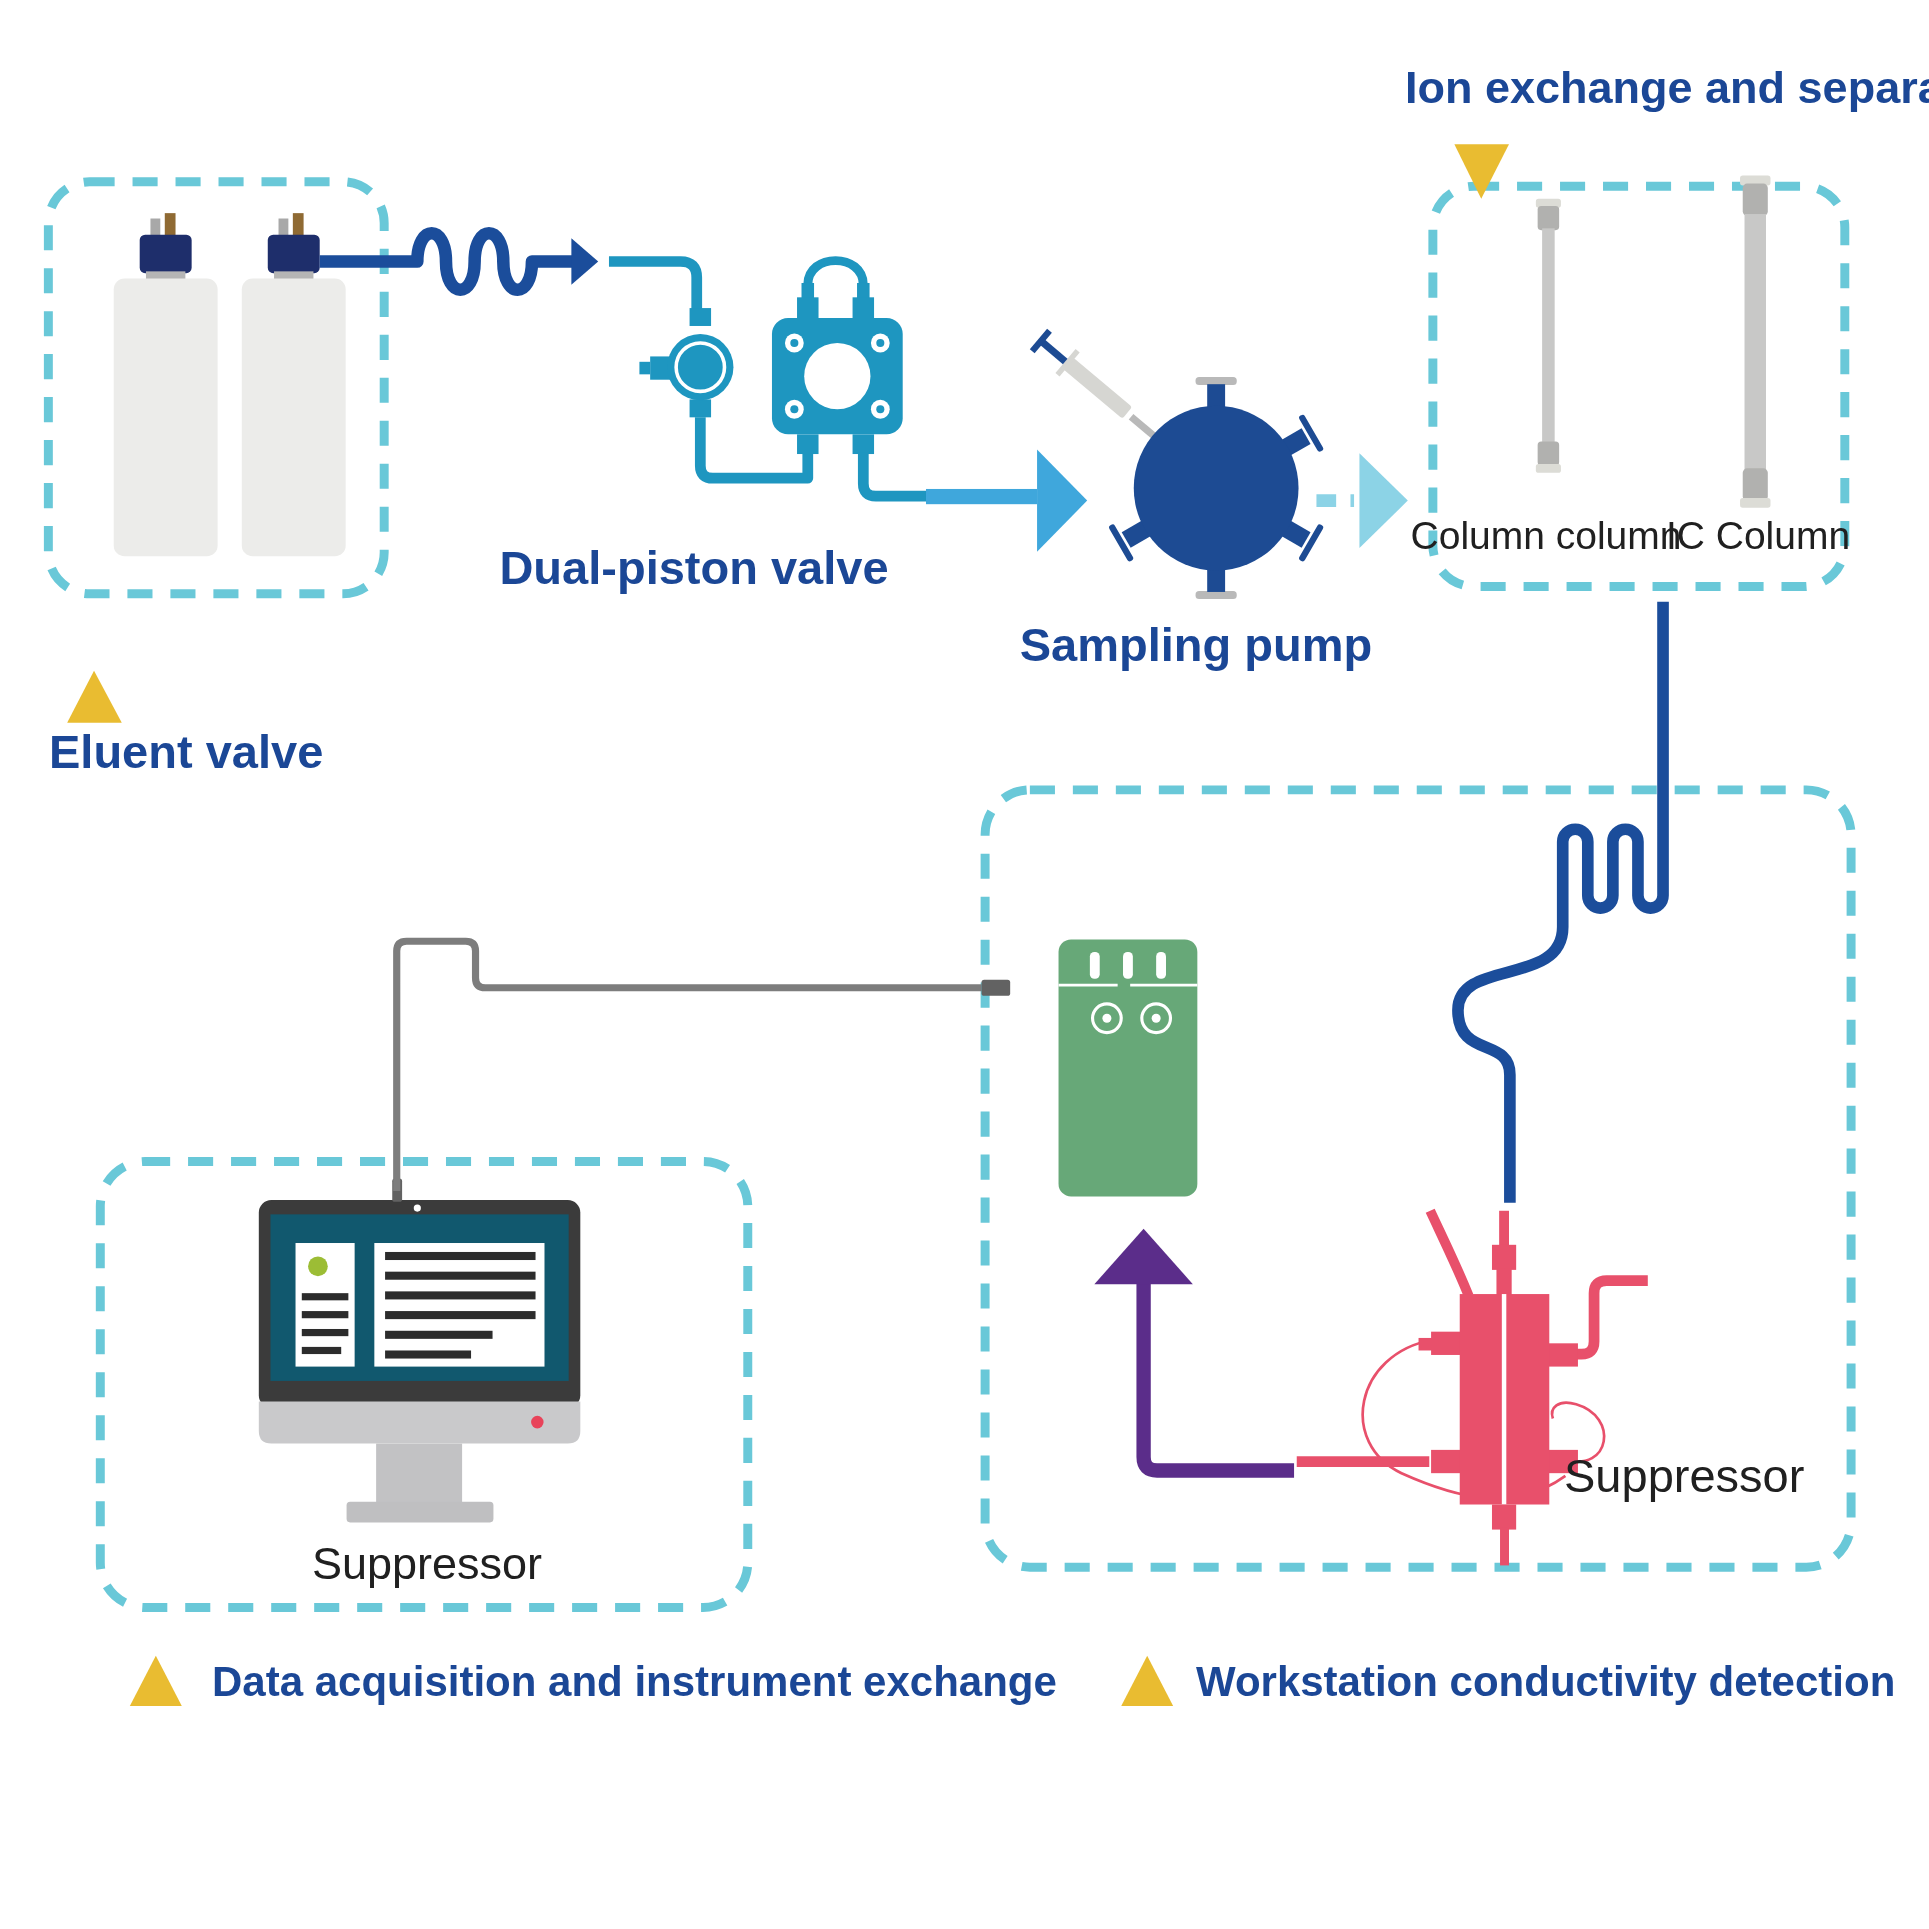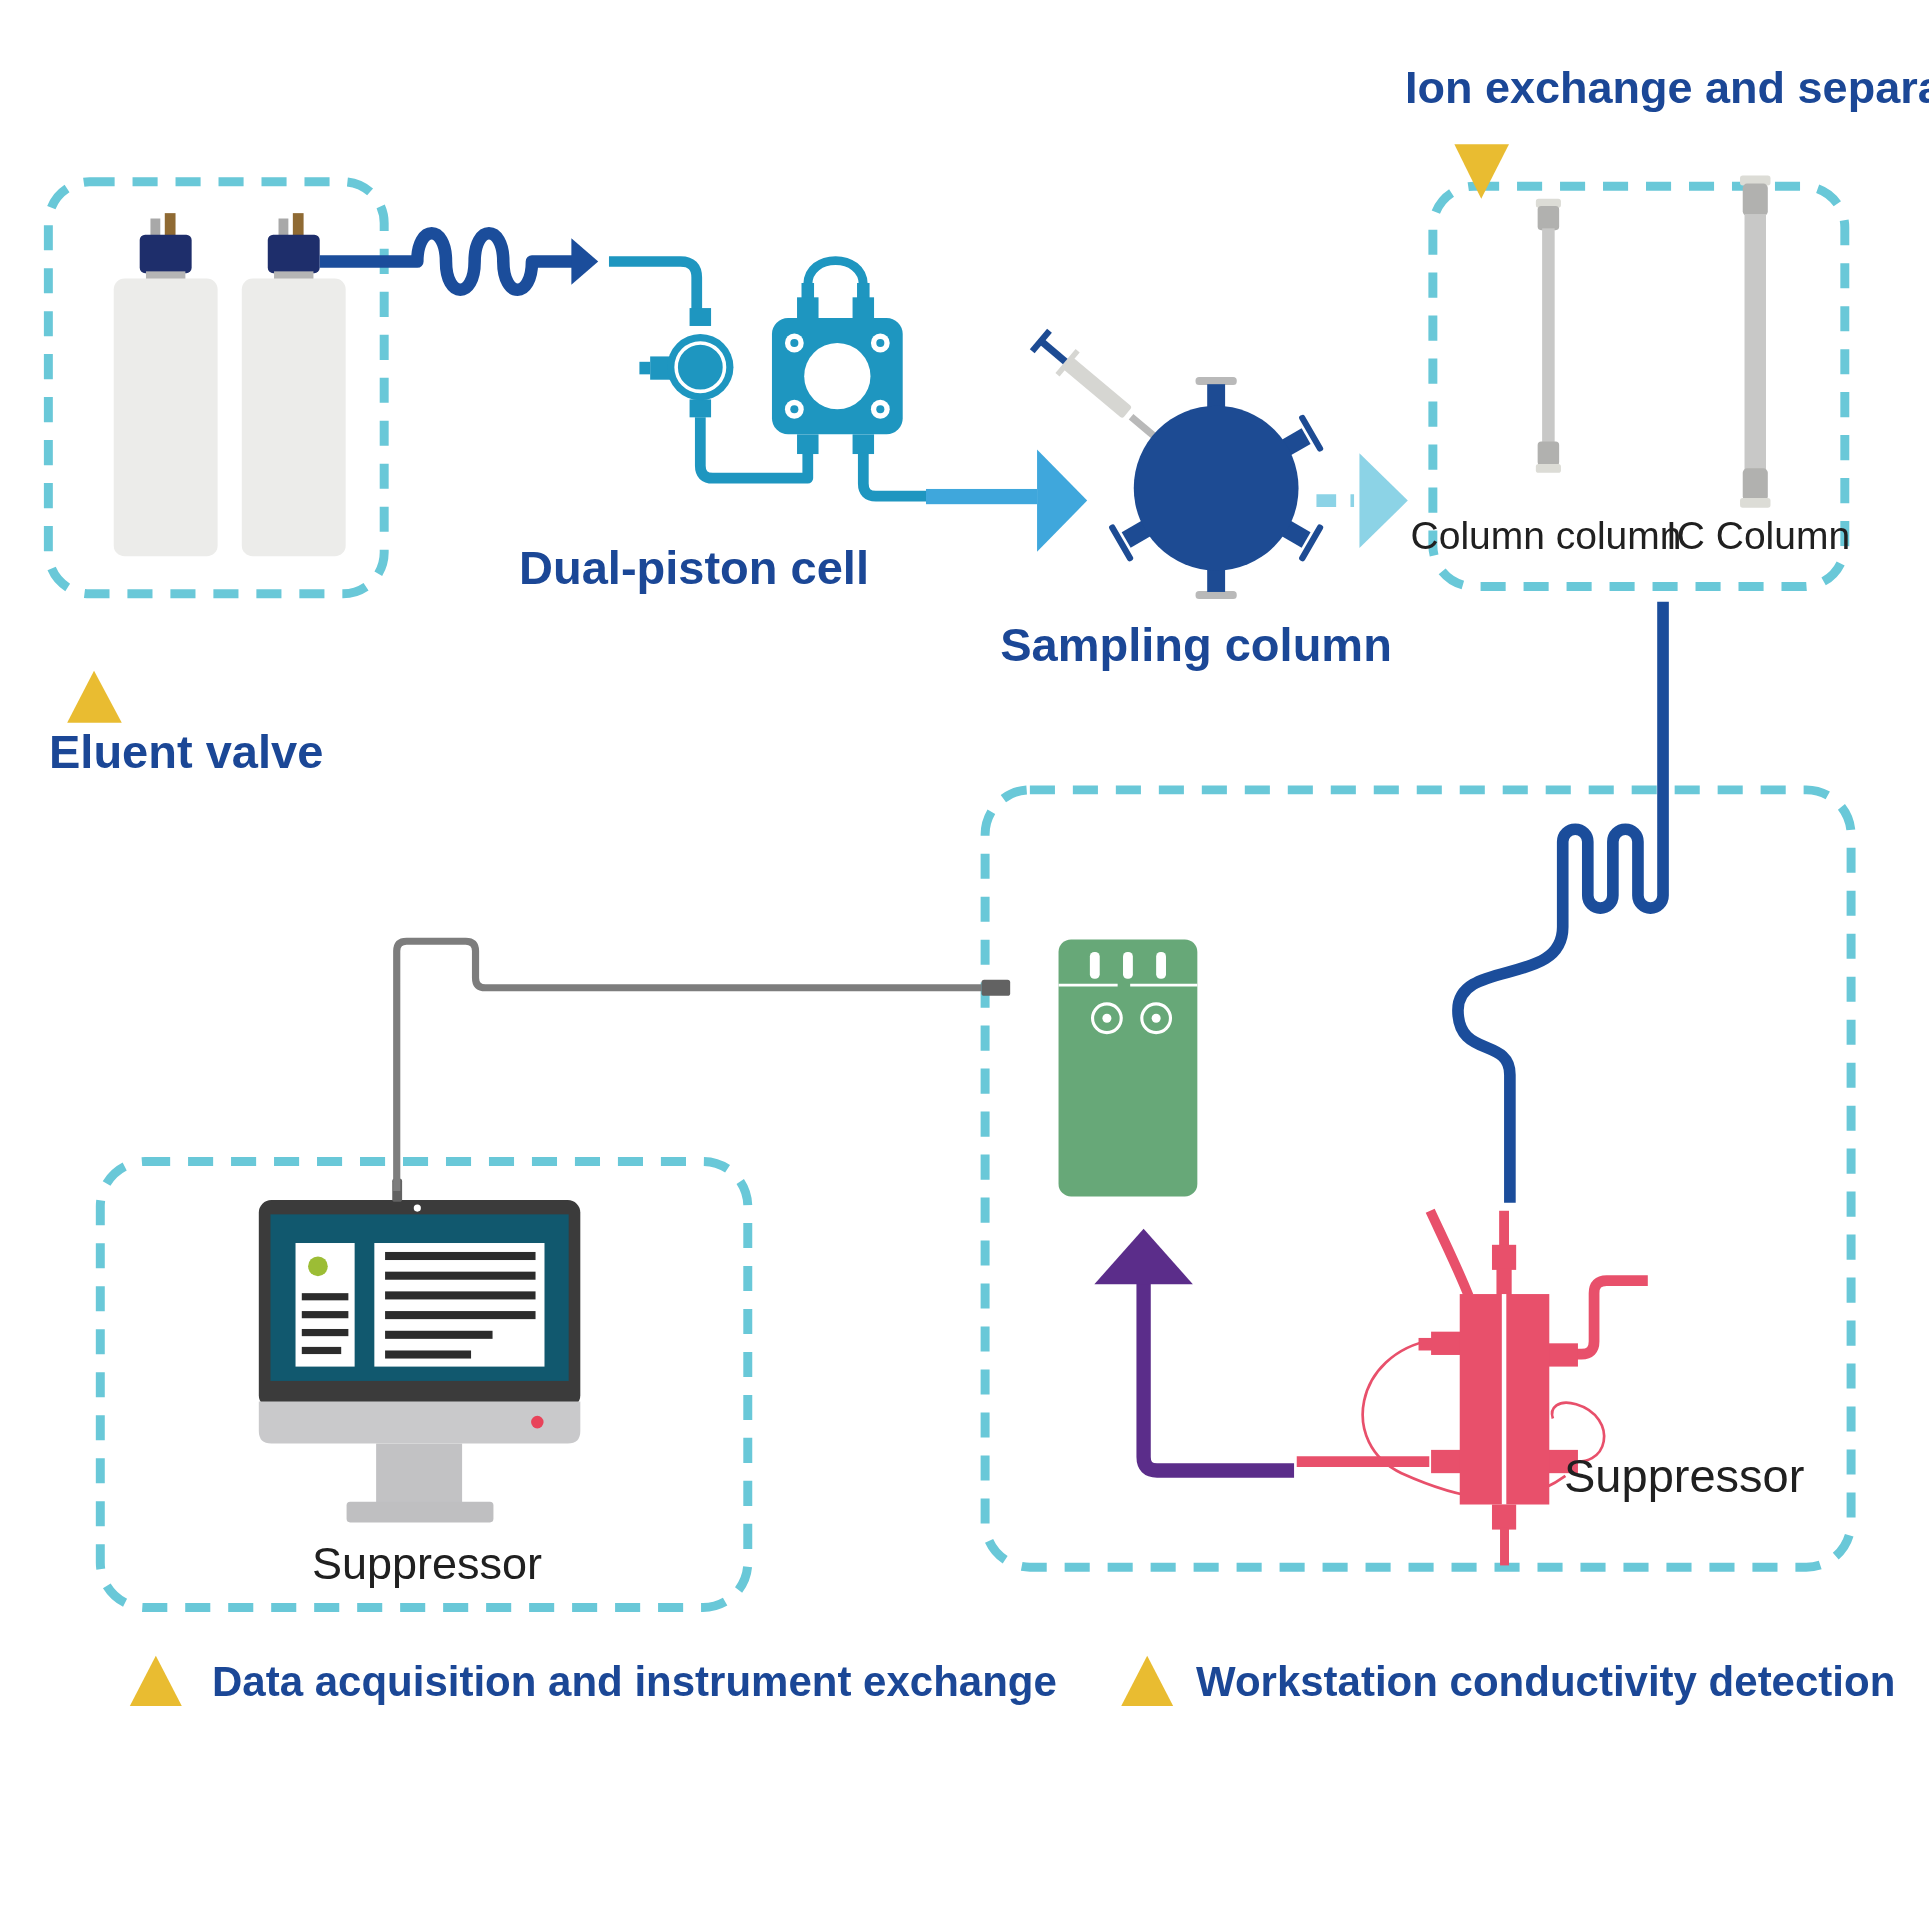--- a/index.html
+++ b/index.html
@@ -218,22 +218,22 @@
   </g>
 
   <rect x="438" y="1316" width="11" height="26" rx="3" fill="#626262"></rect>
   <path d="M443,1330 V1062 Q443,1051 454,1051 H520 Q531,1051 531,1062 V1092 Q531,1103 542,1103 H1096" fill="none" stroke="#7d7d7d" stroke-width="8"></path>
   <rect x="1096" y="1094" width="32" height="18" rx="3" fill="#626262"></rect>
 
 </svg>
 
 <div class="lbl blue f50" style="left:1405px;top:64px;">Ion exchange and separation</div>
 <div class="lbl blue f52" style="left:49px;top:727px;">Eluent valve</div>
-<div class="lbl blue f52 center" style="left:694px;top:543px;">Dual-piston cell</div>
-<div class="lbl blue f52 center" style="left:1196px;top:620px;">Sampling column</div>
+<div class="lbl blue f52 center" style="left:694px;top:543px;">Dual-piston valve</div>
+<div class="lbl blue f52 center" style="left:1196px;top:620px;">Sampling pump</div>
 <div class="lbl dark f44 center" style="left:1546px;top:516px;">Column column</div>
 <div class="lbl dark f44 center" style="left:1758px;top:516px;">IC Column</div>
 <div class="lbl dark f52" style="left:1524px;top:1451px;margin-left:40px;">Suppressor</div>
 <div class="lbl dark f50 center" style="left:427px;top:1540px;">Suppressor</div>
 <div class="lbl blue f47" style="left:212px;top:1660px;">Data acquisition and instrument exchange</div>
 <div class="lbl blue f47" style="left:1196px;top:1660px;">Workstation conductivity detection</div>
 
 </div>
 
 

